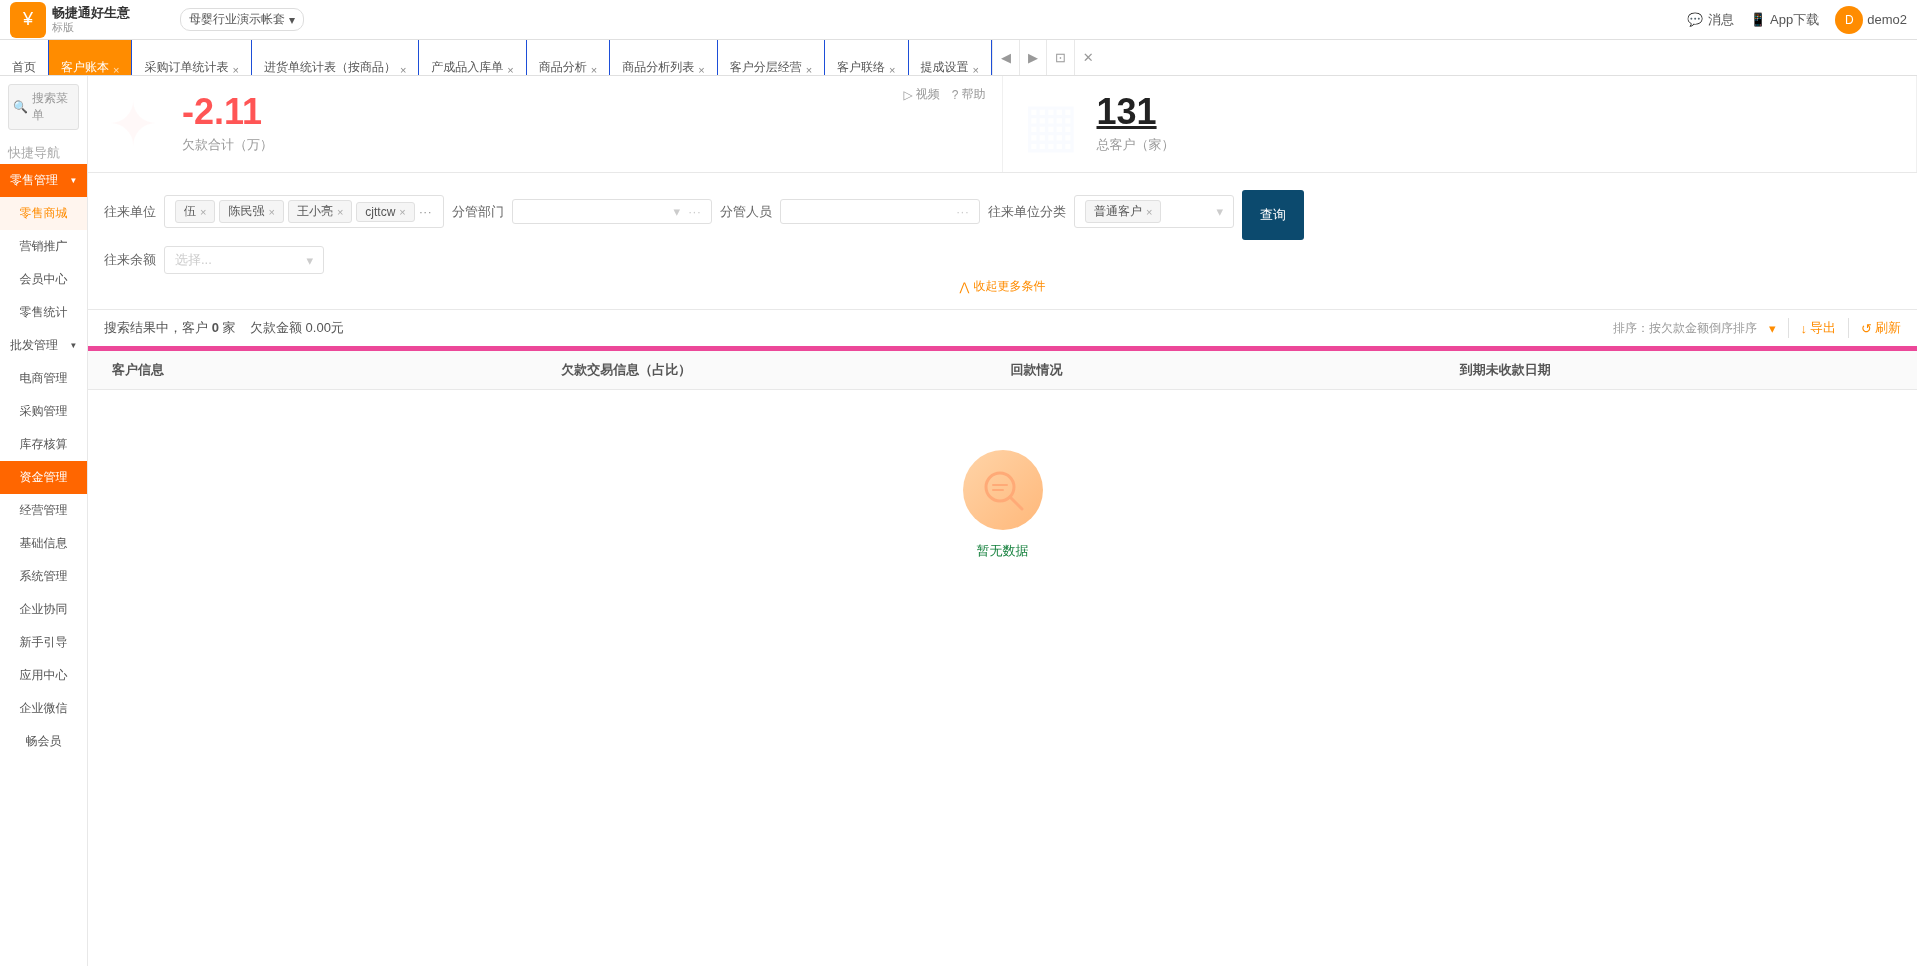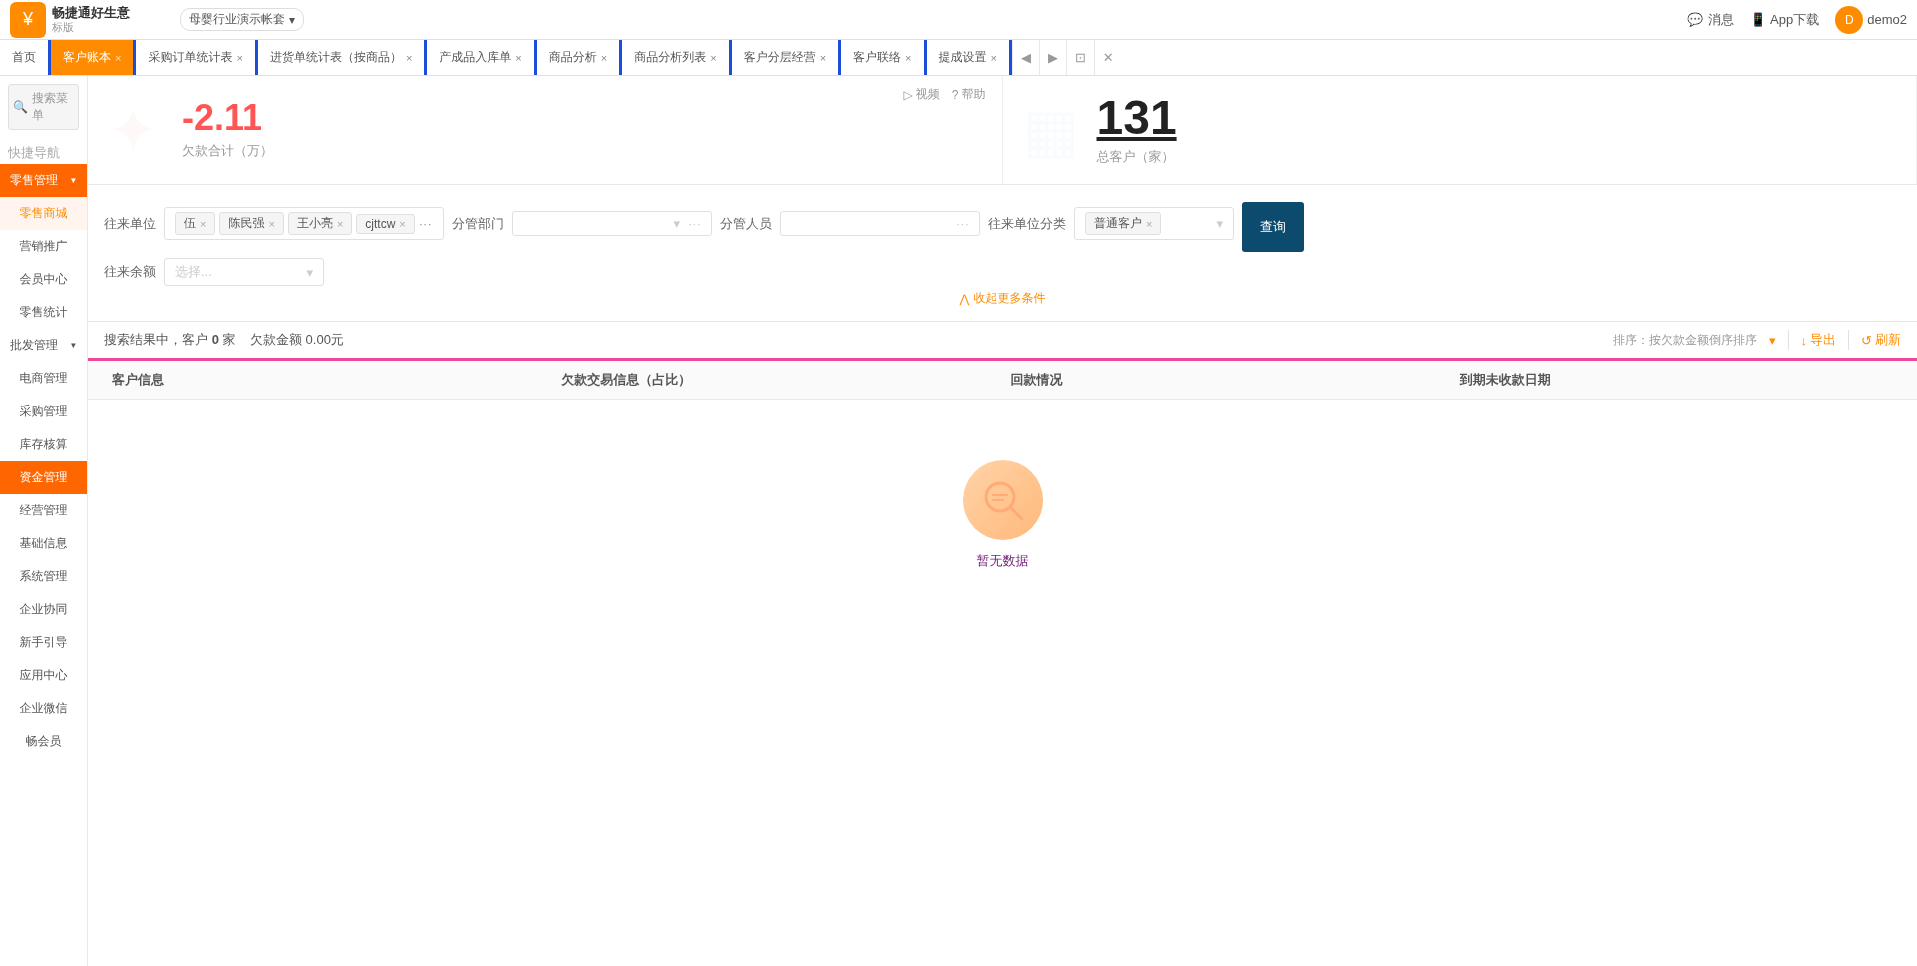--- a/index.html
+++ b/index.html
@@ -12,21 +12,21 @@
     .logo-text { display: flex; flex-direction: column; line-height: 1.2; }
     .logo-main { font-size: 13px; color: #333; font-weight: bold; }
     .logo-sub { font-size: 11px; color: #999; }
     .version-selector { display: flex; align-items: center; gap: 4px; border: 1px solid #ddd; border-radius: 10px; padding: 2px 8px; cursor: pointer; color: #555; font-size: 12px; margin-left: 10px; }
     .top-bar-right { margin-left: auto; display: flex; align-items: center; gap: 16px; color: #555; font-size: 13px; }
     .top-bar-btn { display: flex; align-items: center; gap: 4px; cursor: pointer; color: #555; }
     .user-avatar { width: 28px; height: 28px; border-radius: 50%; background: #ff8c00; display: flex; align-items: center; justify-content: center; color: #fff; font-size: 12px; }
 
     
     .tab-bar { background: #fff; height: 36px; display: flex; align-items: center; border-bottom: 1px solid #e0e0e0; overflow: hidden; flex-shrink: 0; }
-    .tab-item { display: flex; align-items: center; gap: 4px; padding: 0 12px; height: 36px; border-right: 3px solid #1d4ed8; cursor: pointer; font-size: 12px; color: #555; white-space: nowrap; flex-shrink: 0; }
+    .tab-item { display: flex; align-items: flex-end; gap: 4px; padding: 0 12px; height: 36px; border-right: 1px solid #1d4ed8; cursor: pointer; font-size: 12px; color: #555; white-space: nowrap; flex-shrink: 0; }
     .tab-item.active { background: #ff8c00; color: #fff; }
     .tab-item .close-x { font-size: 11px; cursor: pointer; opacity: 0.7; }
     .tab-item.home { background: #fff; color: #555; }
     .tab-nav-btn { padding: 0 8px; height: 36px; display: flex; align-items: center; cursor: pointer; color: #999; border-left: 1px solid #e8e8e8; }
 
     
     .main-layout { display: flex; flex: 1; overflow: hidden; }
 
     
     .sidebar { width: 88px; background: #fff; border-right: 1px solid #e8e8e8; display: flex; flex-direction: column; flex-shrink: 0; overflow-y: auto; }
@@ -57,33 +57,33 @@
     .filter-tag .tag-x { cursor: pointer; color: #aaa; font-size: 11px; }
     .filter-more { color: #999; cursor: pointer; font-size: 13px; }
     .filter-select { display: flex; align-items: center; gap: 4px; border: 1px solid #e0e0e0; border-radius: 3px; padding: 4px 10px; min-width: 160px; background: #fff; cursor: pointer; font-size: 13px; color: #555; }
     .filter-select .placeholder { color: #ccc; }
     .filter-input-area { display: flex; align-items: center; gap: 4px; border: 1px solid #e0e0e0; border-radius: 3px; padding: 4px 10px; min-width: 280px; background: #fff; font-size: 13px; color: #555; }
     .btn-query { background: #0c4a6e; color: #fff; border: none; border-radius: 3px; padding: 16px 18px; cursor: pointer; font-size: 13px; margin-top: 7px; }
     .filter-row2 { display: flex; align-items: center; gap: 8px; }
     .collapse-btn { display: flex; align-items: center; gap: 4px; color: #ff8c00; cursor: pointer; font-size: 12px; margin: 4px auto; width: fit-content; }
 
     
-    .result-bar { display: flex; align-items: center; justify-content: space-between; padding: 8px 16px; background: #fff; border-bottom: 3px solid #ec4899; font-size: 13px; color: #555; flex-shrink: 0; }
+    .result-bar { display: flex; align-items: center; justify-content: space-between; padding: 8px 16px; background: #fff; border-bottom: 5px solid #ec4899; font-size: 13px; color: #555; flex-shrink: 0; }
     .result-info { display: flex; align-items: center; gap: 16px; }
     .result-actions { display: flex; align-items: center; gap: 12px; }
     .result-action-btn { display: flex; align-items: center; gap: 3px; cursor: pointer; color: #ff8c00; font-size: 13px; }
     .sort-label { color: #999; font-size: 12px; }
 
     
     .table-container { flex: 1; overflow-y: auto; background: #fff; }
     .table-header { display: grid; grid-template-columns: 2fr 2fr 2fr 2fr; padding: 10px 16px; background: #fafafa; border-bottom: 1px solid #e8e8e8; font-weight: bold; color: #555; font-size: 13px; }
     .table-header > div { padding: 0 8px; }
 
     
-    .empty-state { display: flex; flex-direction: column; align-items: center; justify-content: center; flex: 1; padding: 60px 0; color: #701a75; font-size: 13px; }
+    .empty-state { display: flex; flex-direction: column; align-items: center; justify-content: center; flex: 1; padding: 60px 0; color: #15803d; font-size: 13px; }
     .empty-icon { width: 80px; height: 80px; background: linear-gradient(135deg, #ffd4a8, #ffb87a); border-radius: 50%; display: flex; align-items: center; justify-content: center; font-size: 40px; margin-bottom: 12px; }
 
     .divider { width: 1px; height: 20px; background: #e0e0e0; }
   </style>
 </head>
 <body>
 
 <div class="top-bar">
   <div class="logo-area">
     <div class="logo-icon">
@@ -239,21 +239,21 @@
         <div class="stat-value negative" style="margin-left:70px;font-size:36px;">-2.11</div>
         <div class="stat-label" style="margin-left:70px;">欠款合计（万）</div>
         <div class="stat-card-actions">
           <span>▷ <span>视频</span></span>
           <span>? <span>帮助</span></span>
         </div>
       </div>
 
       <div class="stat-card" style="position:relative;">
         <div style="position:absolute;left:20px;top:50%;transform:translateY(-50%);opacity:0.06;font-size:60px;color:#aaccff;">▦</div>
-        <div class="stat-value dark" style="margin-left:70px;font-size:48px;color:#222;text-decoration:underline;">131</div>
+        <div class="stat-value dark" style="margin-left:70px;font-size:36px;color:#222;text-decoration:underline;">131</div>
         <div class="stat-label" style="margin-left:70px;">总客户（家）</div>
       </div>
     </div>
 
     <div class="filter-area">
       <div class="filter-row">
         <span class="filter-label">往来单位</span>
         <div class="filter-input-area">
           <span class="filter-tag">
             <span>伍</span>

